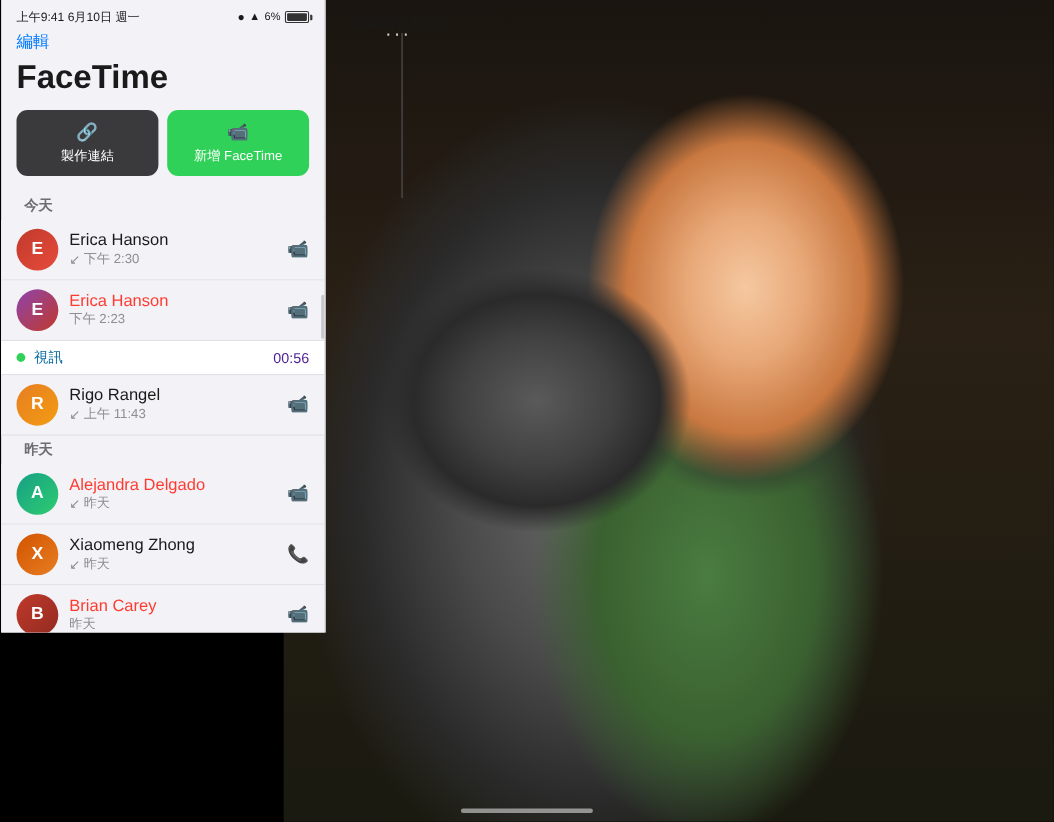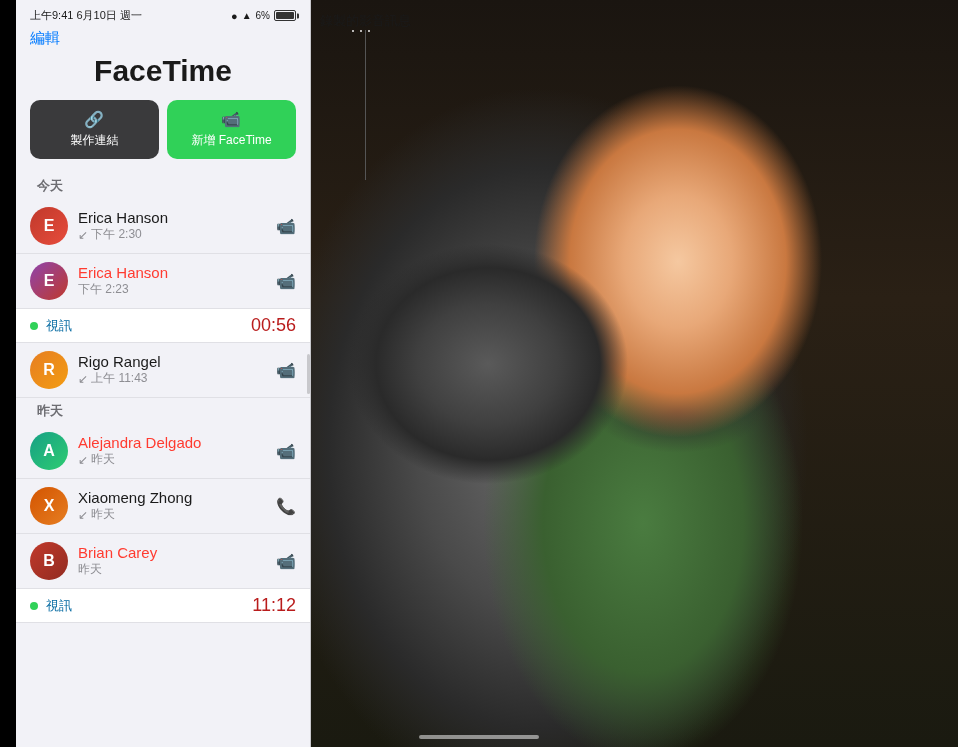--- a/index.html
+++ b/index.html
@@ -62,23 +62,23 @@
     }
     .annotation-line {
       width: 1px;
       height: 150px;
       background: #555;
     }
 
     
     .sidebar {
       position: absolute;
-      top: 0; left: 16px;
+      top: 0; left: 1px;
       width: 295px;
-      height: 747px;
+      height: 575px;
       background: #f2f2f7;
       border-right: 0.5px solid #c8c8cc;
       overflow: hidden;
       z-index: 10;
     }
 
     
     .status-bar {
       display: flex;
       justify-content: space-between;
@@ -127,21 +127,20 @@
       color: #007aff;
       cursor: pointer;
     }
 
     
     .app-title {
       font-size: 30px;
       font-weight: 700;
       color: #1a1a1a;
       padding: 0 14px 12px 14px;
-      text-align: center;
     }
 
     
     .action-buttons {
       display: flex;
       gap: 8px;
       padding: 0 14px 14px 14px;
     }
     .btn-link {
       flex: 1;
@@ -251,22 +250,22 @@
       background: #30d158;
       border-radius: 50%;
       flex-shrink: 0;
     }
     .video-label {
       font-size: 13px;
       color: #0369a1;
       flex: 1;
     }
     .video-duration {
-      font-size: 18px;
-      color: #b91c1c;
+      font-size: 13px;
+      color: #4c1d95;
     }
 
     
     .photo-dots {
       position: absolute;
       top: 20px;
       left: 350px;
       color: #fff;
       font-size: 18px;
       letter-spacing: 2px;

